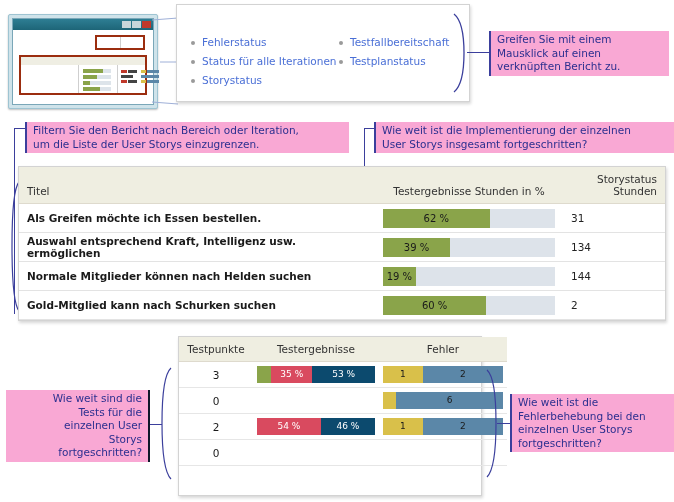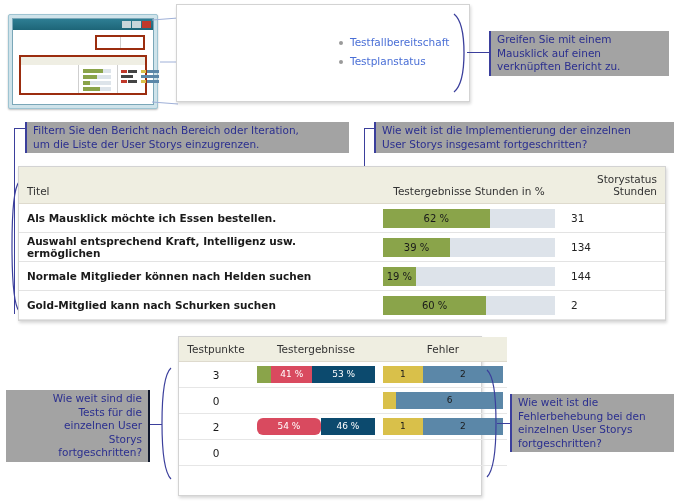--- a/index.html
+++ b/index.html
@@ -9,21 +9,21 @@
     font-family:"DejaVu Sans", sans-serif;
     position:relative;
     overflow:hidden;
     color:#222;
   }
   .canvas{position:absolute;left:0;top:0;width:674px;height:502px;}
 
   
   .note{
     position:absolute;
-    background:#a3a3a3;
+    background:#f9a8d4;
     color:#2b2f8f;
     font-size:10.5px;
     line-height:13.5px;
     padding:2px 4px 2px 6px;
     border-left:2px solid #3b3f9c;
     white-space:pre-line;
   }
   .note.right-al{text-align:right;border-left:none;border-right:2px solid #0f172a;padding:2px 6px 2px 4px;}
 
   
@@ -209,20 +209,25 @@
     </div>
   </div>
 
   <svg style="position:absolute;left:150px;top:16px;width:32px;height:92px;">
     <line x1="2" y1="4" x2="28" y2="2" stroke="#9fb0d8" stroke-width="1"></line>
     <line x1="2" y1="86" x2="28" y2="88" stroke="#9fb0d8" stroke-width="1"></line>
     <line x1="10" y1="46" x2="28" y2="46" stroke="#9fb0d8" stroke-width="1"></line>
   </svg>
 
   <div class="panel" id="reports-panel">
+    <div class="rep-col c1">
+      <div class="rep-item">Fehlerstatus</div>
+      <div class="rep-item">Status für alle Iterationen</div>
+      <div class="rep-item">Storystatus</div>
+    </div>
     <div class="rep-col c2">
       <div class="rep-item">Testfallbereitschaft</div>
       <div class="rep-item">Testplanstatus</div>
     </div>
   </div>
 
   <svg class="brace" style="left:452px;top:12px;width:16px;height:82px;">
     <path d="M2,2 Q12,10 12,41 Q12,72 2,80" fill="none" stroke="#3b3f9c" stroke-width="1.3"></path>
   </svg>
   <div class="conn h" style="left:467px;top:52px;width:23px;"></div>
@@ -251,21 +256,21 @@
       <thead>
         <tr>
           <th class="th-title">Titel</th>
           <th class="th-pct">Testergebnisse Stunden in %</th>
           <th class="th-rem" style="white-space:pre-line;">Storystatus
 Stunden</th>
         </tr>
       </thead>
       <tbody>
         <tr>
-          <td class="td-title">Als Mausklick möchte ich Essen bestellen.</td>
+          <td class="td-title">Als Greifen möchte ich Essen bestellen.</td>
           <td class="td-bar">
             <div class="prog">
               <div class="fill" style="width: 62%;"></div>
               <div class="lbl" style="width: 62%;">62 %</div>
             </div>
           </td>
           <td class="td-rem">31</td>
         </tr>
         <tr>
           <td class="td-title">Auswahl entsprechend Kraft, Intelligenz usw. ermöglichen</td>
@@ -309,21 +314,21 @@
           <th class="t2-res">Testergebnisse</th>
           <th class="t2-err">Fehler</th>
         </tr>
       </thead>
       <tbody>
         <tr>
           <td class="t2-pts-c">3</td>
           <td>
             <div class="segbar">
                 <div class="seg green" style="width: 12%;"></div>
-                <div class="seg red" style="width: 35%;">41 %</div>
+                <div class="seg red" style="width: 35%;">35 %</div>
                 <div class="seg dark" style="width: 53%;">53 %</div>
               </div>
           </td>
           <td>
             <div class="segbar">
                 <div class="seg gold" style="width: 33%;">1</div>
                 <div class="seg blue" style="width: 67%;">2</div>
               </div>
           </td>
         </tr>
@@ -336,21 +341,21 @@
             <div class="segbar">
                 <div class="seg gold" style="width: 11%;"></div>
                 <div class="seg blue" style="width: 89%;">6</div>
               </div>
           </td>
         </tr>
         <tr>
           <td class="t2-pts-c">2</td>
           <td>
             <div class="segbar">
-                <div class="seg red" style="width: 54%; border-radius: 6px;">54 %</div>
+                <div class="seg red" style="width: 54%;">54 %</div>
                 <div class="seg dark" style="width: 46%;">46 %</div>
               </div>
           </td>
           <td>
             <div class="segbar">
                 <div class="seg gold" style="width: 33%;">1</div>
                 <div class="seg blue" style="width: 67%;">2</div>
               </div>
           </td>
         </tr>

